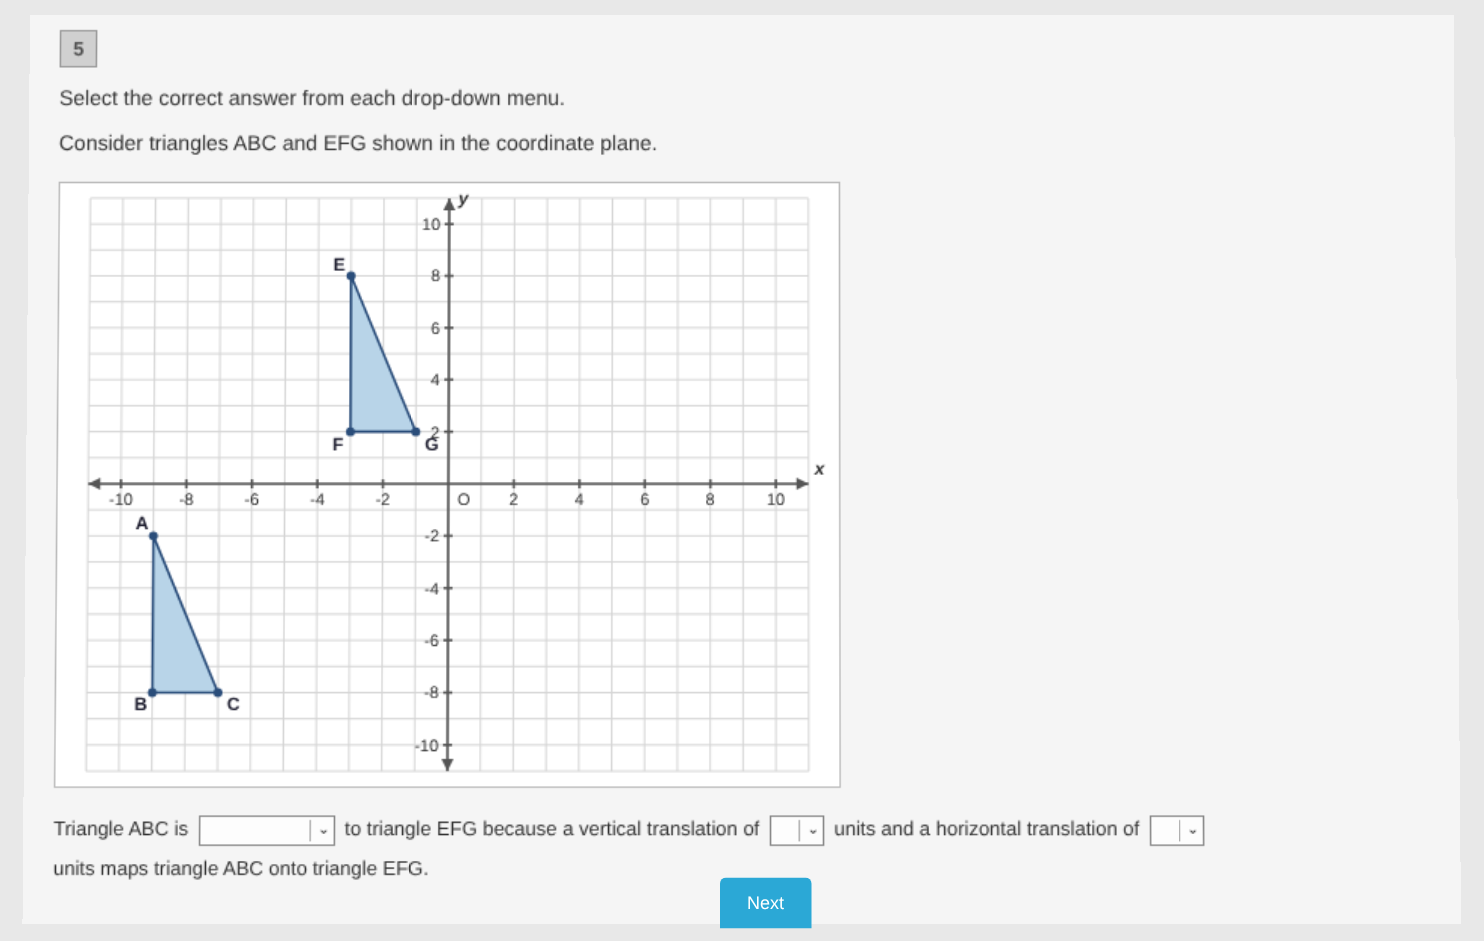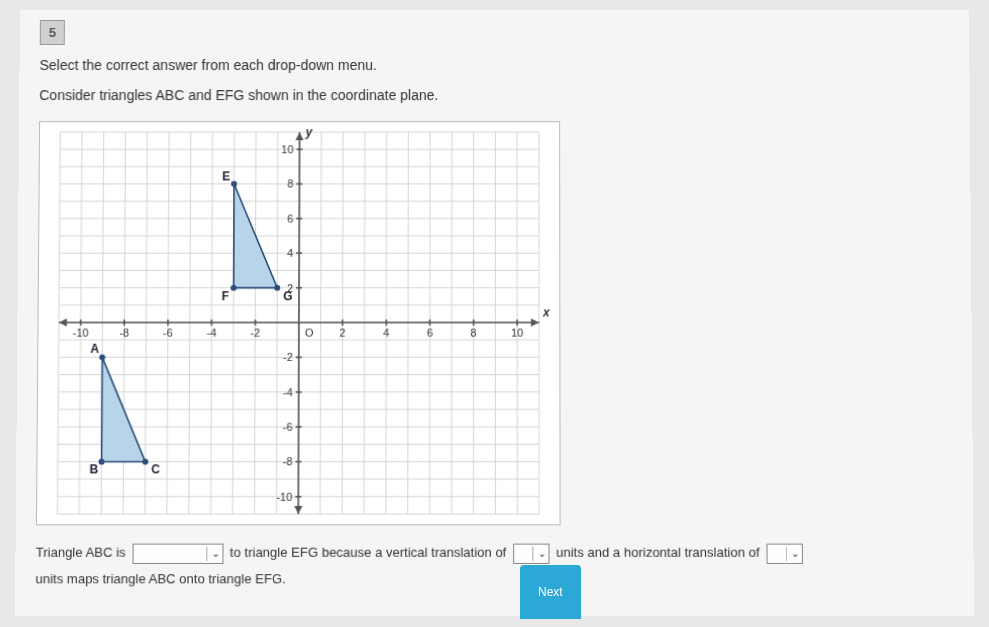--- a/index.html
+++ b/index.html
@@ -83,23 +83,22 @@
       height: 14px;
       line-height: 14px;
     }
     .next-btn {
       position: absolute;
       bottom: 8px;
       left: 480px;
       background: #2ba8d6;
       color: #fff;
       border-radius: 4px 4px 0 0;
-      padding: 20px 18px;
+      padding: 10px 18px;
       font-size: 12px;
-      margin-left: 40px;
     }
   </style>
 </head>
 <body>
 
 <div class="page-wrap">
   <div class="q-badge">5</div>
   <p class="instruction">Select the correct answer from each drop-down menu.</p>
   <p class="stem">Consider triangles ABC and EFG shown in the coordinate plane.</p>
 

